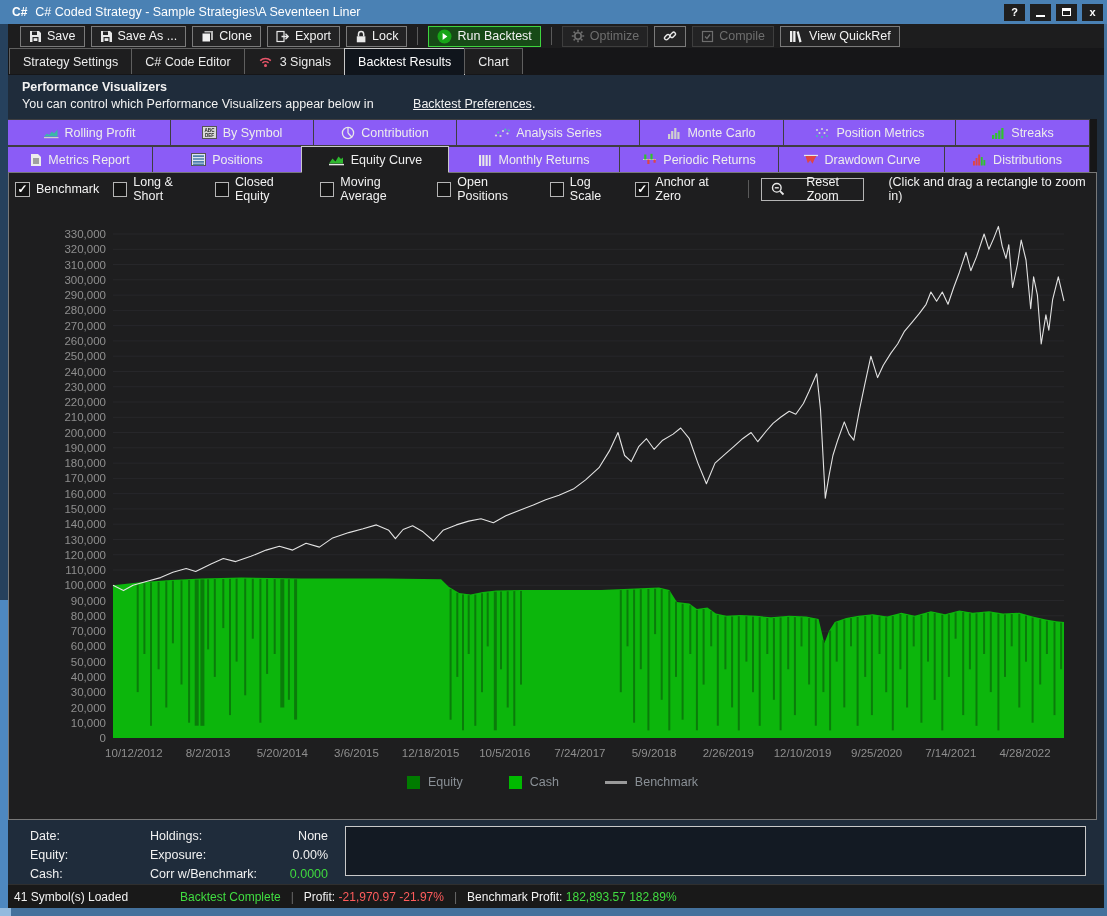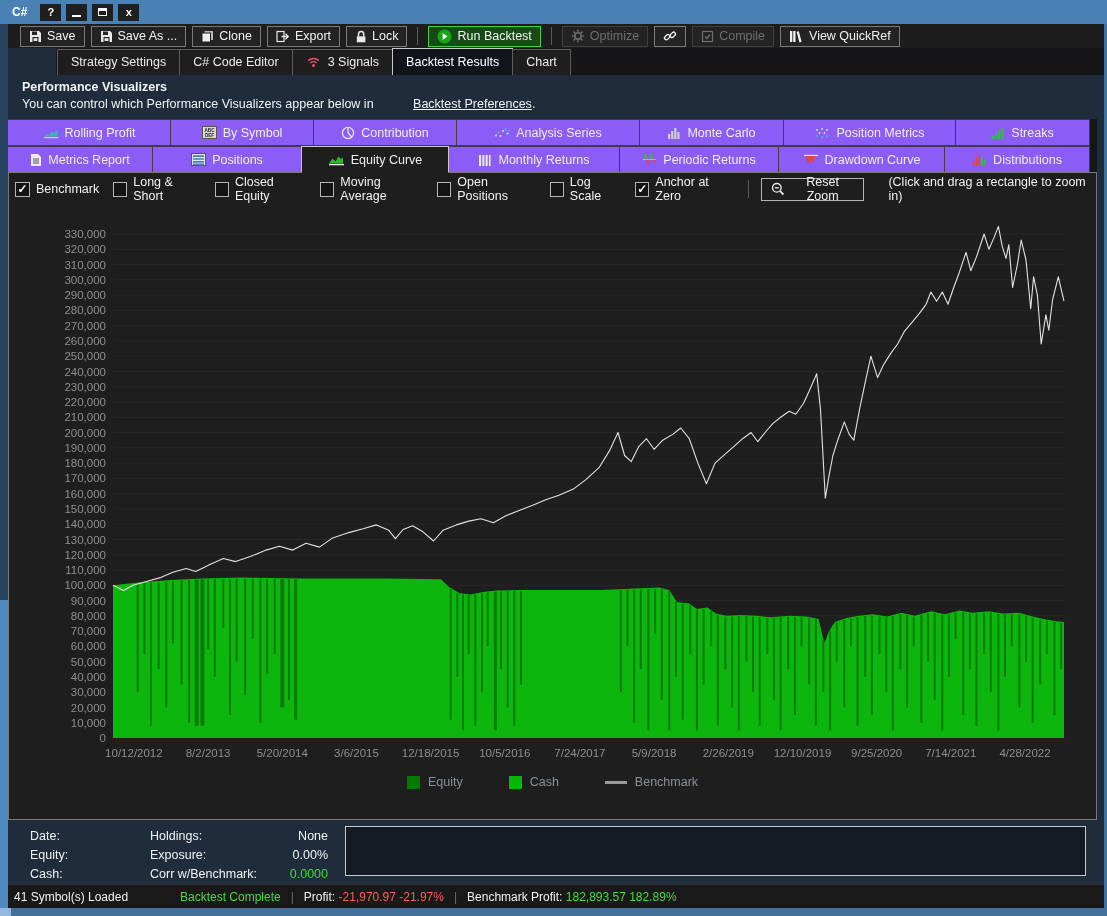--- a/index.html
+++ b/index.html
@@ -18,21 +18,21 @@
   .winbtn{width:21px;height:17px;background:#1f1f1f;color:#fff;display:flex;align-items:center;justify-content:center;font-size:11px;font-weight:bold;margin-left:5px;cursor:default;}
   .winbtn .bar{width:9px;height:2px;background:#fff;margin-top:7px;}
   .winbtn .box{width:9px;height:8px;border:1px solid #fff;border-top:3px solid #fff;}
   
   .toolbar{position:absolute;top:24px;left:8px;right:3px;height:24px;background:#1d1d1e;display:flex;align-items:center;padding-left:6px;}
   .tbtn{height:21px;display:flex;align-items:center;gap:5px;border:1px solid #7a7a7a;background:#232324;color:#f2f2f2;font-size:12.5px;padding:0 8px;margin-left:6px;white-space:nowrap;}
   .tbtn.run{border-color:#3ed43e;background:#174a17;}
   .tbtn.disabled{color:#6e6e6e;border-color:#3e3e3e;}
   .tsep{width:1px;height:18px;background:#5a5a5a;margin:0 4px 0 10px;}
   
-  .maintabs{position:absolute;top:48px;left:8px;right:3px;height:27px;background:#161618;display:flex;align-items:center;padding-left:2px;margin-left:48px;}
+  .maintabs{position:absolute;top:48px;left:8px;right:3px;height:27px;background:#161618;display:flex;align-items:flex-start;padding-left:2px;}
   .mtab{height:26px;display:flex;align-items:center;gap:6px;padding:0 13px;border:1px solid #5f5f5f;border-bottom:none;background:#1e1e1f;color:#ebebeb;font-size:12.5px;margin-left:-1px;white-space:nowrap;}
   .mtab.active{background:#10151c;border-color:#c9c9c9;color:#fff;height:27px;}
   
   .pv-header{position:absolute;top:75px;left:8px;right:3px;height:48px;background:#1f2c3b;padding:5px 0 0 14px;color:#f2f2f2;}
   .pv-title{font-size:12.5px;font-weight:bold;}
   .pv-sub{font-size:12.5px;margin-top:3px;}
   .pv-sub a{color:#f2f2f2;text-decoration:underline;cursor:pointer;margin-left:36px;}
   
   .viztabs{position:absolute;left:8px;width:1089px;height:27px;display:flex;background:#161618;}
   .vrow1{top:119px;} .vrow2{top:146px;}
@@ -66,20 +66,21 @@
   .green{color:#41dd41;}
   .red{color:#ff5c5c;}
   .ic{display:inline-flex;align-items:center;}
 </style>
 </head>
 <body>
 
 <div class="window">
   <div class="titlebar">
     <span class="title-icon">C#</span>
+    <span class="title-text">C# Coded Strategy - Sample Strategies\A Seventeen Liner</span>
     <div id="winbtns" style="display: flex;">
         <div class="winbtn">?</div>
         <div class="winbtn">
           <span class="bar"></span>
         </div>
         <div class="winbtn">
           <span class="box"></span>
         </div>
         <div class="winbtn">x</div>
       </div>

